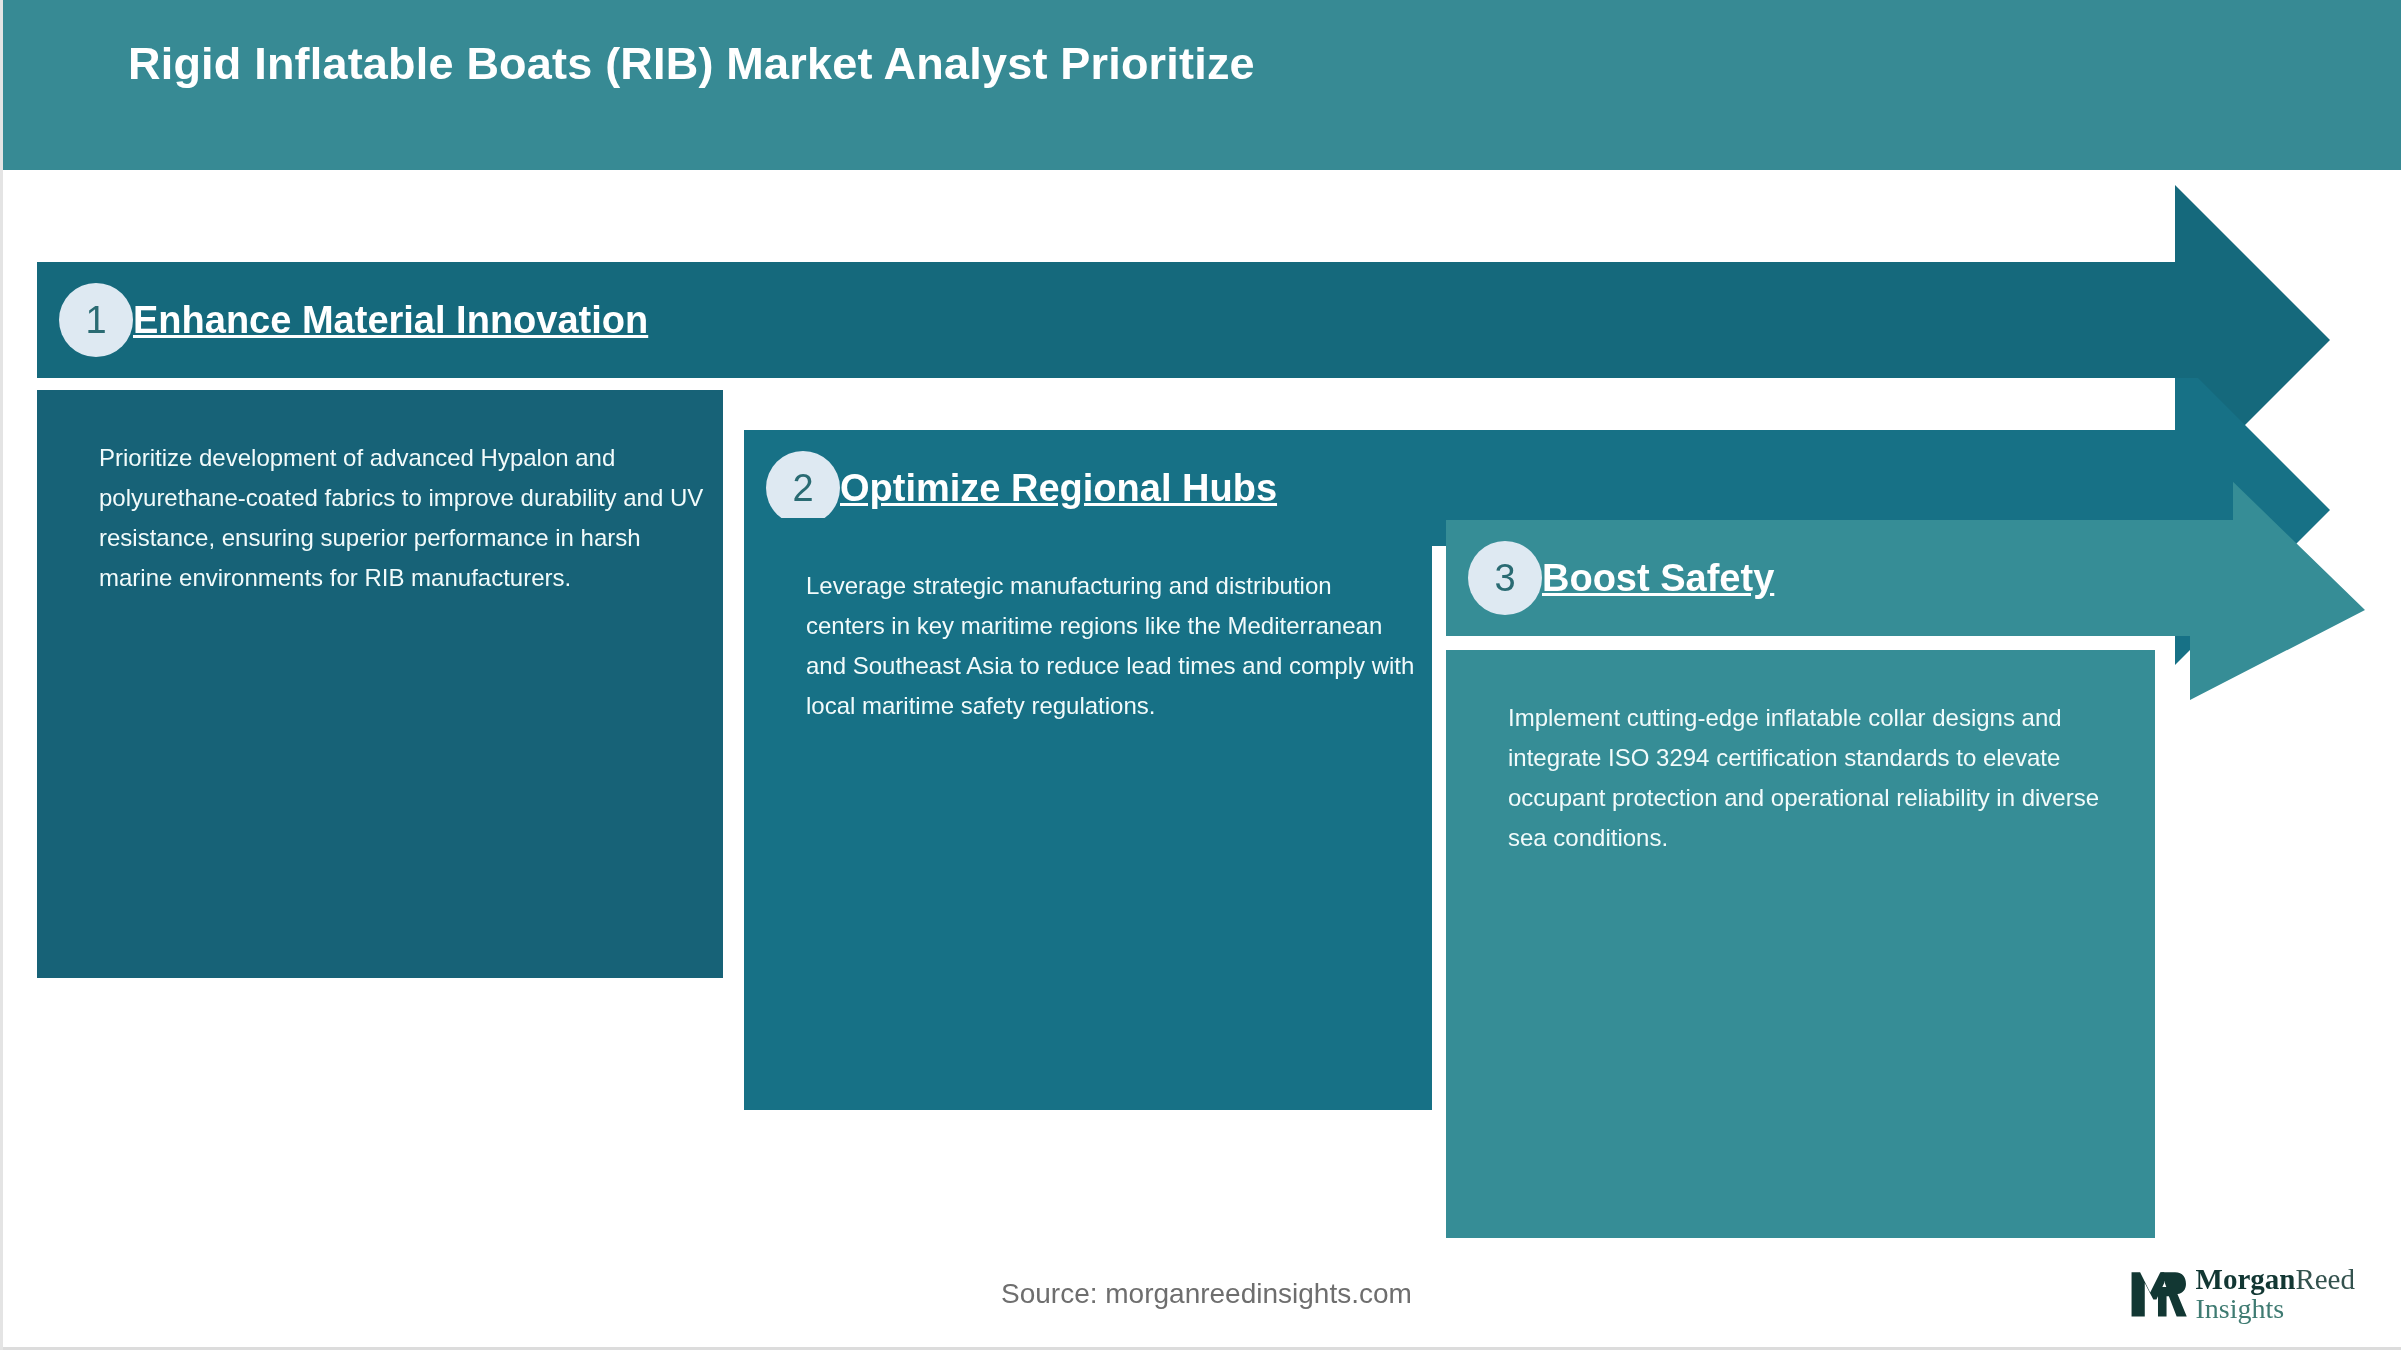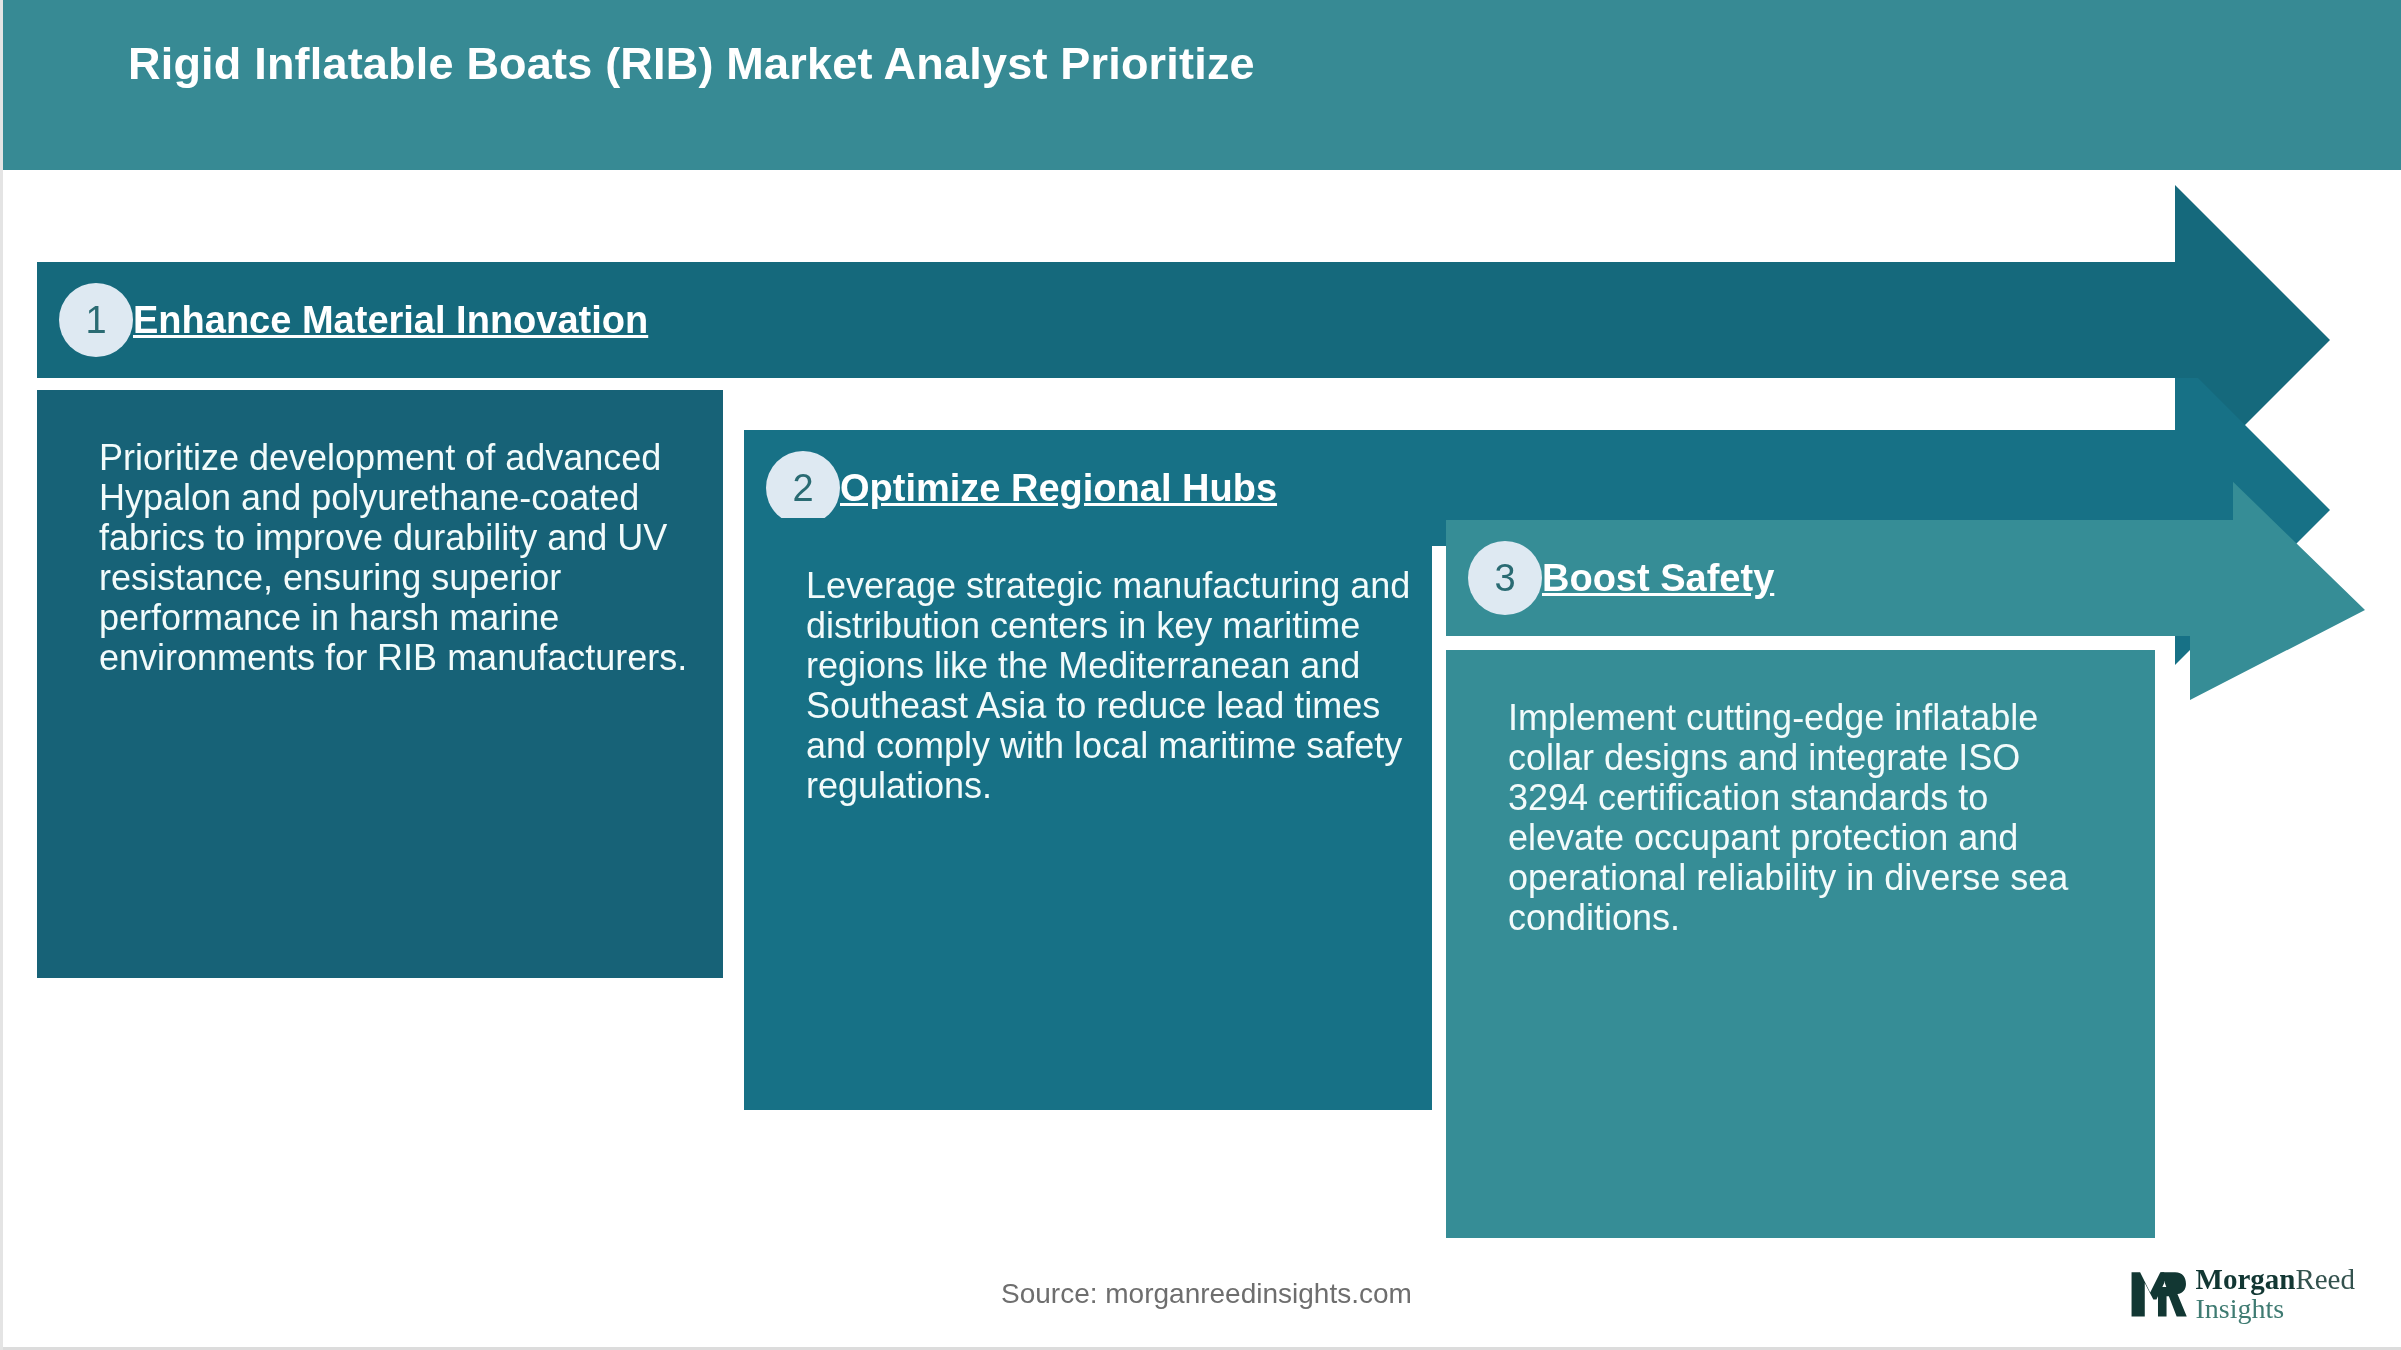--- a/index.html
+++ b/index.html
@@ -90,21 +90,21 @@
     text-decoration: underline;
   }
   .card-body {
     position: absolute;
     box-sizing: border-box;
   }
   .card-body-text {
     position: absolute;
     left: 62px;
     top: 48px;
-    font-size: 36px;
+    font-size: 24px;
     line-height: 40px;
     color: #f2fbfb;
     font-weight: normal;
     font-family: "Liberation Sans", sans-serif;
   }
 
   
   #card1 .card-header { left: 37px;  top: 262px; width: 2196px; height: 116px; background: #15697c; }
   #card1 .card-body   { left: 37px;  top: 390px; width: 686px;  height: 588px; background: #176277; }
   #card1 .card-body-text { width: 610px; }

